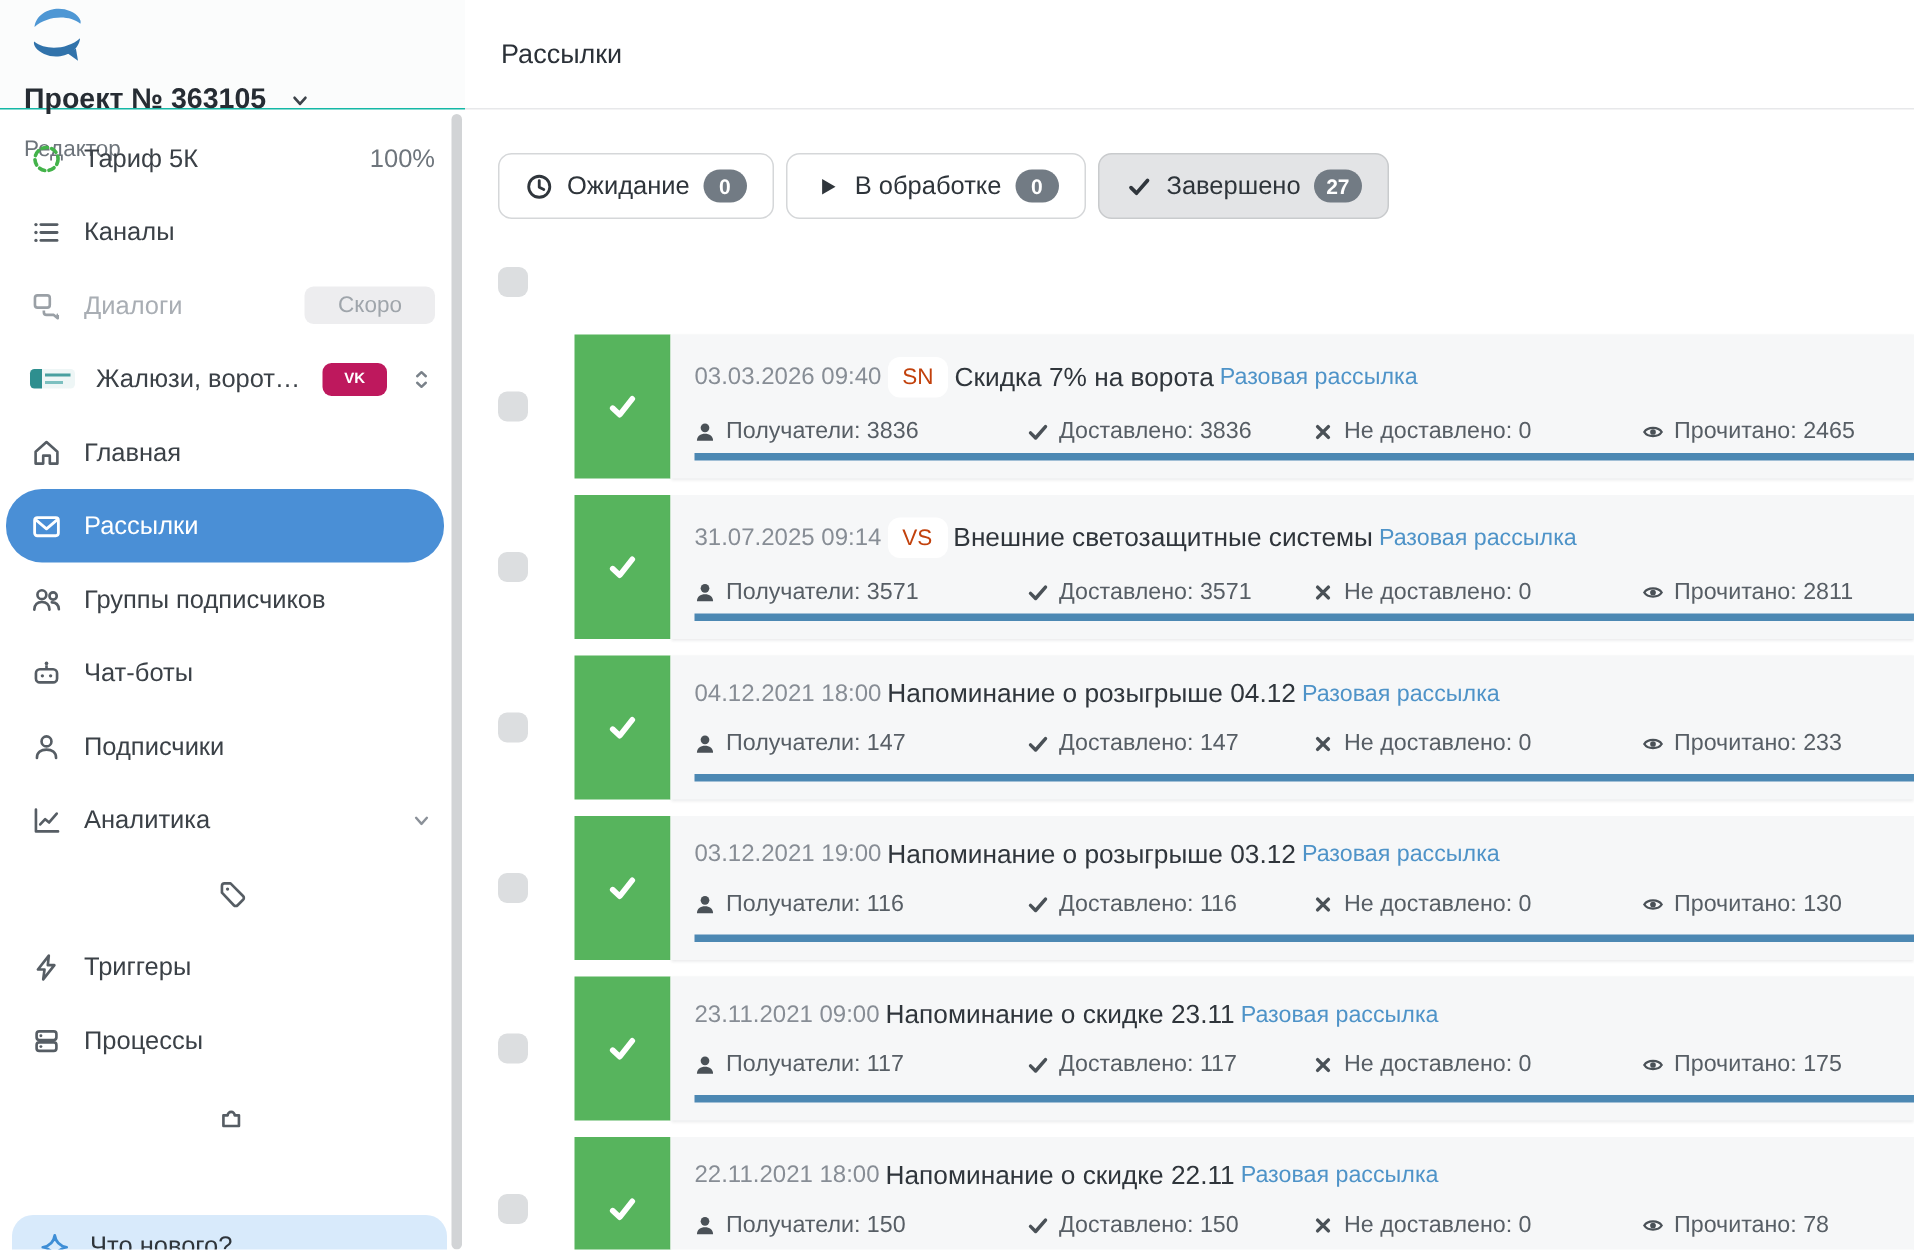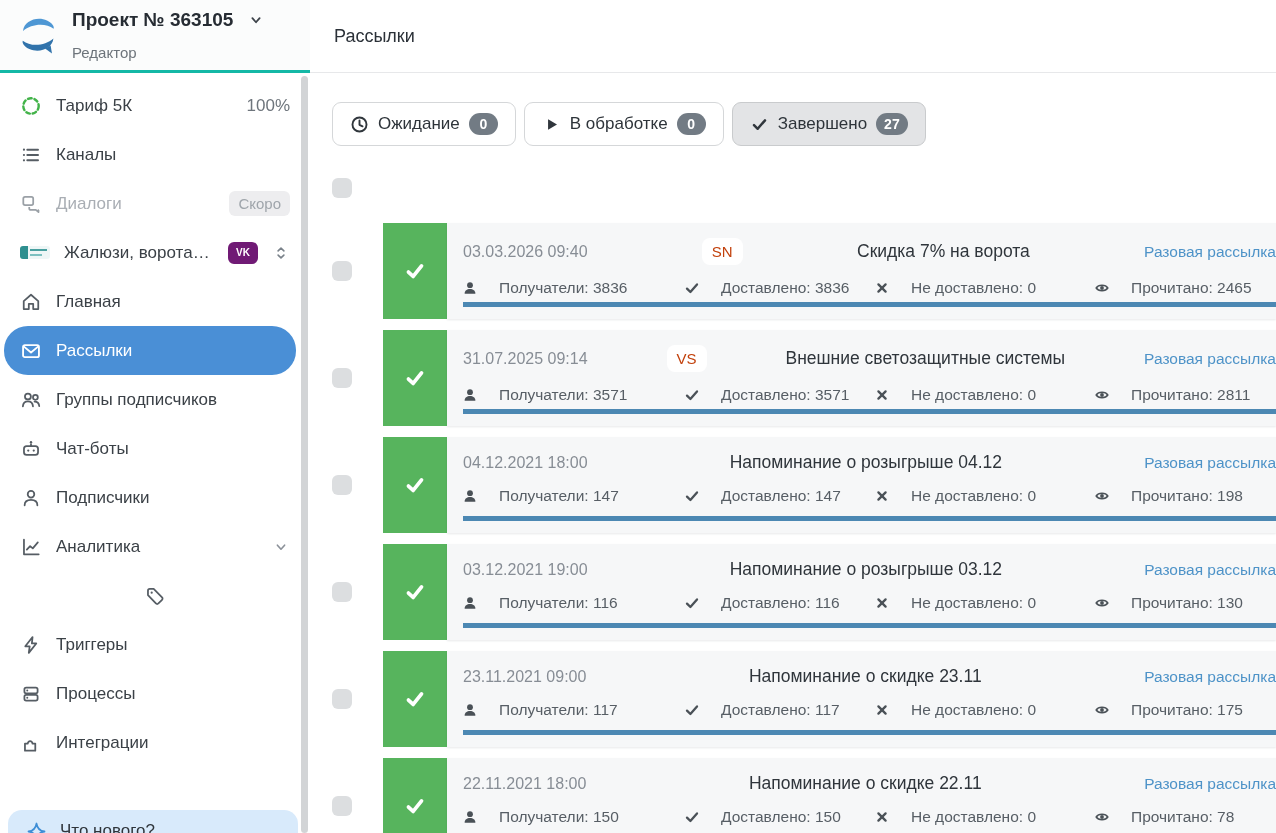--- a/index.html
+++ b/index.html
@@ -2,46 +2,46 @@
 <html><head>
 <meta charset="utf-8">
 <style>
   * { margin:0; padding:0; box-sizing:border-box; }
   html,body { width:1276px; height:833px; overflow:hidden; background:#fff;
     font-family:"Liberation Sans", sans-serif; color:#31373d; }
   .app { position:relative; width:1276px; height:833px; display:flex; }
 
   
   .sidebar { position:relative; width:310px; height:833px; background:#fff; flex:none; }
-  .side-header { height:73px; border-bottom:3px solid #14b8a6; background:#fbfcfc;
-    display:flex; align-items:center; padding:0 14px 0 16px; gap:12px; }
+  .side-header { height:73px; border-bottom:1px solid #14b8a6; background:#fbfcfc;
+    display:flex; align-items:flex-start; padding:0 14px 0 16px; gap:12px;flex-direction:column; }
   .logo { width:44px; height:44px; flex:none; }
   .proj-meta { display:flex; flex-direction:column; }
   .proj-top { display:flex; align-items:center; gap:14px; }
   .proj-title { font-size:19px; font-weight:bold; color:#262c33; white-space:nowrap; }
   .proj-role { font-size:15px; color:#6d747b; margin-top:13px; }
   .chev { width:18px; height:18px; }
 
   .nav { padding-top:8px; }
   .nav-item { height:49px; display:flex; align-items:center; gap:14px;
     padding:0 20px; font-size:17px; color:#3b4147; cursor:pointer;justify-content:center; }
   .nav-item .ic { width:22px; height:22px; flex:none; }
   .nav-item .lbl { flex:1; white-space:nowrap; overflow:hidden; text-overflow:ellipsis; }
   .nav-item.disabled .lbl { color:#a9aeb4; }
   .nav-right { font-size:17px; color:#6e757c; }
-  .soon-badge { font-size:15px; color:#9fa5ab; background:#ededef; border-radius:6px; padding:4px 9px; }
+  .soon-badge { font-size:15px; color:#9fa5ab; background:#ededef; border-radius:6px; padding:4px 22px; }
   .nav-item.active { background:#4a8fd6; border-radius:24px; margin:0 14px 0 4px;
     padding:0 16px; color:#fff; }
   .nav-item.active .lbl { color:#fff; }
   .mini-avatar { width:30px; height:13px; flex:none; border-radius:3px;
     background:linear-gradient(90deg,#2e8f8f 0 26%, #eef6f6 26% 100%);
     position:relative; overflow:hidden; }
   .mini-avatar:before { content:""; position:absolute; left:34%; top:3px; right:3px; height:2px; background:#49a0a0; }
   .mini-avatar:after  { content:""; position:absolute; left:34%; bottom:3px; right:8px; height:2px; background:#7cc0c0; }
-  .vk-badge { width:30px; height:22px; border-radius:6px; background:#701a75; color:#fff;
+  .vk-badge { width:43px; height:22px; border-radius:6px; background:#be185d; color:#fff;
     font-size:10px; font-weight:bold; display:flex; align-items:center; justify-content:center; flex:none; }
 
   .side-thumb { position:absolute; top:76px; bottom:0; right:2px; width:7px;
     border-radius:4px; background:#d2d4d6; }
 
   .whats-new { position:absolute; left:8px; top:810px; width:290px; height:42px;
     background:#d8eafb; border-radius:14px; display:flex; align-items:center;
     gap:13px; padding:0 18px; font-size:17px; color:#2f353b; cursor:pointer; z-index:5; }
   .whats-new .ic { width:21px; height:21px; flex:none; }
 
@@ -65,28 +65,28 @@
   .select-all { margin:32px 0 0 22px; }
 
   .rows { margin-top:25px; }
   .mrow { display:flex; align-items:center; margin:0 0 11px 22px; height:96px; }
   .mrow .checkbox { margin-right:31px; }
   .status-block { width:64px; height:96px; flex:none; background:#57b45d;
     display:flex; align-items:center; justify-content:center; }
   .status-block .ic { width:24px; height:24px; }
   .card { flex:1; height:96px; background:#f6f7f8; position:relative;
     padding:15px 0 0 16px; box-shadow:0 1px 2px rgba(30,40,50,.10); min-width:0; }
-  .line1 { display:flex; align-items:center; gap:18px;justify-content:space-between; }
+  .line1 { display:flex; align-items:center; gap:4px; }
   .rdate { font-size:16px; color:#878d95; white-space:nowrap; }
   .rbadge { background:#fff; border-radius:8px; padding:5px 10px; font-size:15px; color:#c2410c; }
   .rtitle { font-size:17.5px; font-weight:500; color:#2f353b; white-space:nowrap; }
   .rtype { font-size:15.5px; color:#4e93c8; text-decoration:none; white-space:nowrap; cursor:pointer; }
   .line2 { margin-top:14px; display:grid; grid-template-columns:222px 190px 220px auto;
     font-size:15.5px; color:#575e65; }
-  .stat { display:inline-flex; align-items:center; gap:22px; white-space:nowrap; }
+  .stat { display:inline-flex; align-items:center; gap:7px; white-space:nowrap; }
   .stat .ic { width:14px; height:14px; flex:none; }
   .pbar { position:absolute; left:16px; right:0; bottom:12px; height:5px; background:#4c88b3; }
 
   svg { display:block; }
 </style>
 </head>
 <body>
 
 <div class="app">
 
@@ -246,21 +246,20 @@
           <circle cx="6.6" cy="6.8" r="0.9" fill="#565d64"></circle>
           <circle cx="6.6" cy="13.4" r="0.9" fill="#565d64"></circle>
         </svg>
         <span class="lbl">Процессы</span>
       </div>
 
       <div class="nav-item">
         <svg class="ic" viewBox="0 0 20 20">
           <path d="M4.5 17 V10.5 h2.6 a2.1 2.1 0 1 1 4.2 0 h2.6 V17 Z" fill="none" stroke="#565d64" stroke-width="1.6" stroke-linejoin="round"></path>
         </svg>
-        <span class="lbl">Интеграции</span>
       </div>
     </div>
 
     <div class="whats-new">
       <svg class="ic" viewBox="0 0 20 20">
         <path d="M10 2.4 C10.7 6.9 13.1 9.3 17.6 10 C13.1 10.7 10.7 13.1 10 17.6 C9.3 13.1 6.9 10.7 2.4 10 C6.9 9.3 9.3 6.9 10 2.4 Z" fill="none" stroke="#3e8ed6" stroke-width="1.7" stroke-linejoin="round"></path>
       </svg>
       <span>Что нового?</span>
     </div>
 
@@ -433,21 +432,21 @@
                     <line x1="10.6" y1="3.4" x2="3.4" y2="10.6"></line>
                   </g>
                 </svg>
               <span>Не доставлено: 0</span>
               </span>
             <span class="stat">
               <svg class="ic" viewBox="0 0 14 14">
                   <path d="M1.2 7 C3.4 3.4 10.6 3.4 12.8 7 C10.6 10.6 3.4 10.6 1.2 7 Z" fill="none" stroke="#4a5157" stroke-width="1.5"></path>
                   <circle cx="7" cy="7" r="1.9" fill="#4a5157"></circle>
                 </svg>
-              <span>Прочитано: 198</span>
+              <span>Прочитано: 233</span>
               </span>
           </div>
           <div class="pbar"></div>
         </div>
       </div>
 
       <div class="mrow">
         <div class="checkbox"></div>
         <div class="status-block">
           <svg class="ic" viewBox="0 0 22 22">

